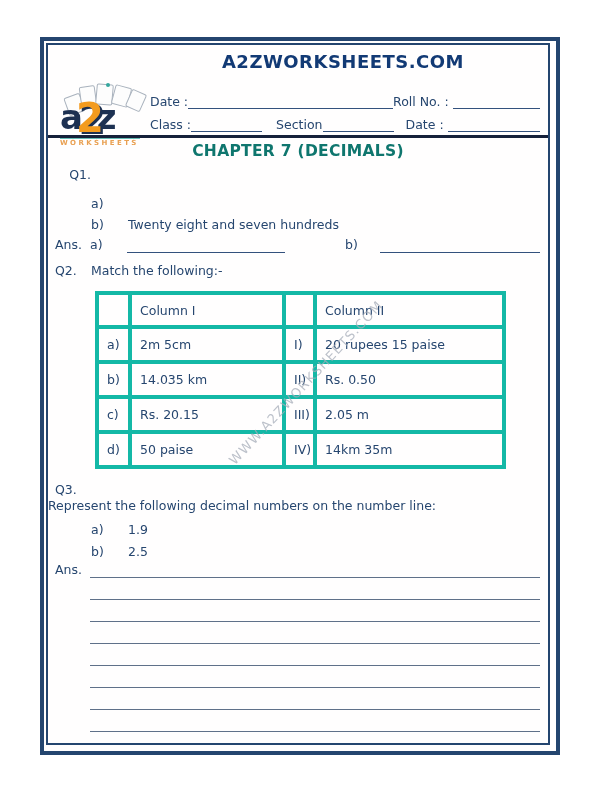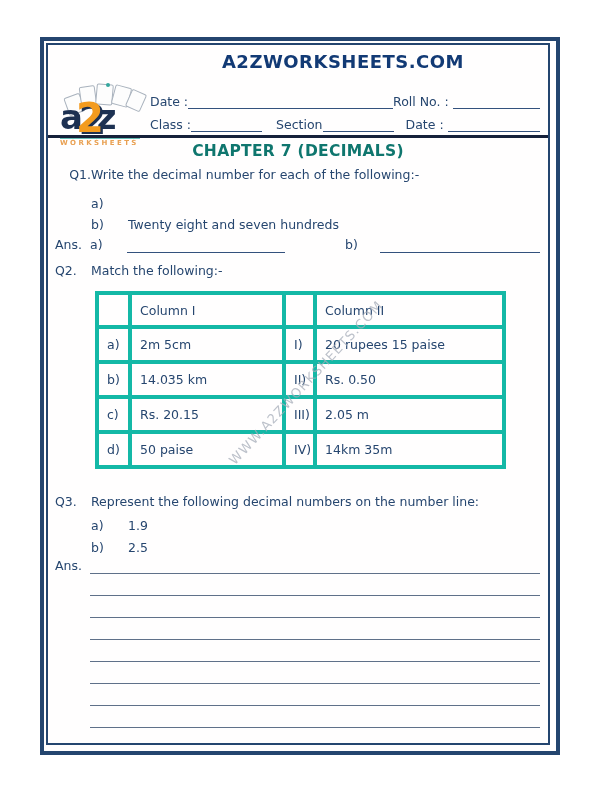--- a/index.html
+++ b/index.html
@@ -54,21 +54,21 @@
   .ansrow .ilabel{width:37px;}
   .au{display:inline-block;height:15px;border-bottom:1px solid #33517d;}
   .au-a{width:158px;}
   .ans-b-lbl{margin-left:60px;width:35px;flex-shrink:0;}
   .au-b{width:160px;}
   .q2-row{margin-top:10px;}
   .match-table{margin-top:12px;margin-left:47px;border-collapse:collapse;table-layout:fixed;width:407px;}
   .match-table td{border:4px solid #14b8a6;font-size:12.5px;color:#26466f;padding:0 2px 0 8px;vertical-align:middle;overflow:hidden;white-space:nowrap;}
   .match-table .hrowt td{height:30px;}
   .match-table .drow td{height:31px;}
-  .q3-row{margin-top:25px;}
+  .q3-row{margin-top:13px;flex-direction:column;}
   .q3-a{margin-top:8px;}
   .q3-b{margin-top:6px;}
   .ans-block{margin-top:2px;}
   .ans-first{display:flex;align-items:flex-end;height:16px;font-size:12.5px;line-height:16px;color:#26466f;margin-left:7px;}
   .ans-first .line{width:450px;height:15px;border-bottom:1.2px solid #5f7089;}
   .ansline{margin-left:42px;width:450px;height:21px;border-bottom:1.2px solid #5f7089;}
 
   
   .watermark{position:absolute;left:138px;top:330px;width:240px;text-align:center;
     transform:rotate(-47deg);font-size:13px;letter-spacing:1.2px;color:rgba(165,172,184,.75);
@@ -106,21 +106,20 @@
         <span class="uline u-section"></span>
         <span class="lbl-date">Date :</span>
         <span class="uline u-date"></span>
       </div>
     </div>
 
     <div class="chapter-title">CHAPTER 7 (DECIMALS)</div>
 
     <div class="qrow q1-row">
       <span class="qnum">Q1.</span>
-      <span>Write the decimal number for each of the following:-</span>
     </div>
     <div class="itemrow q1-a">
       <span class="ilabel">a)</span>
     </div>
     <div class="itemrow q1-b">
       <span class="ilabel">b)</span>
       <span>Twenty eight and seven hundreds</span>
     </div>
     <div class="ansrow">
       <span class="anslbl">Ans.</span>

